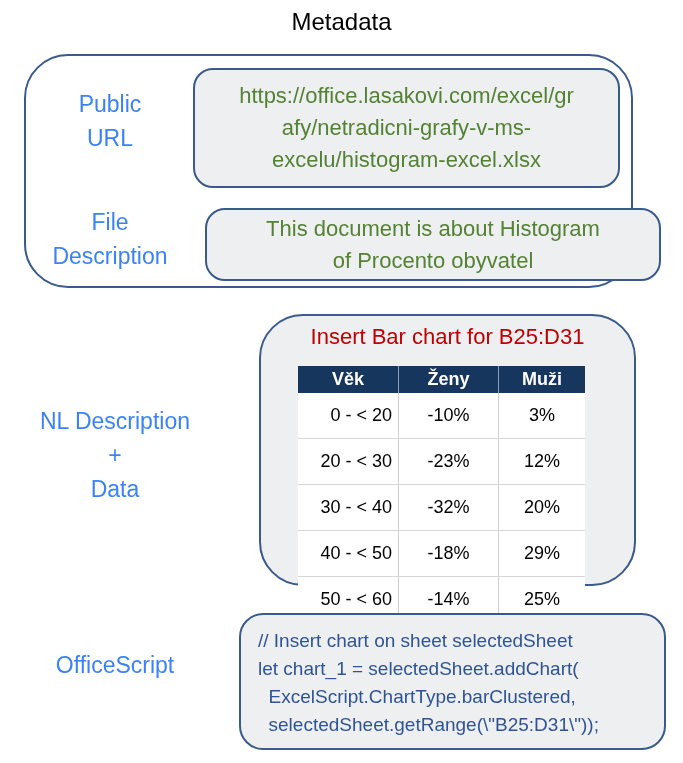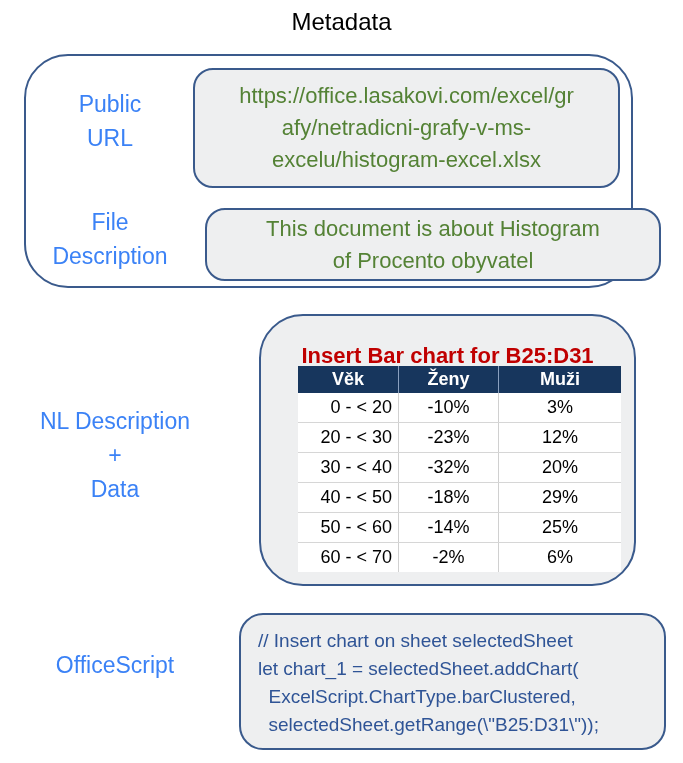--- a/index.html
+++ b/index.html
@@ -61,54 +61,53 @@
     }
     .nl-box {
       left: 259px; top: 314px;
       width: 377px; height: 272px;
       border: 2px solid #3a5a8c;
       border-radius: 44px;
       background: #eeeff0;
       box-sizing: border-box;
     }
     .nl-title {
-      left: 259px; width: 377px; top: 343px;
+      left: 259px; width: 377px; top: 324px;
       text-align: center;
       color: #c00000;
       font-size: 22px;
-      font-weight: bold;
     }
     table.data-table {
       position: absolute;
       left: 298px; top: 366px;
       border-collapse: collapse;
       background: #ffffff;
       font-size: 18px;
     }
     table.data-table th {
       background: #17365d;
       color: #ffffff;
       font-weight: bold;
       height: 27px;
       padding: 0;
       border-right: 1px solid #8aa0bf;
     }
     table.data-table th:last-child { border-right: none; }
     table.data-table td {
       height: 29px;
-      padding: 0;
+      padding: 8px;
       text-align: center;
       border-right: 1px solid #d0d0d0;
       border-bottom: 1px solid #d6d6d6;
     }
     table.data-table td:last-child { border-right: none; }
     table.data-table tr:last-child td { border-bottom: none; }
     .col-vek { width: 100px; margin-left: 20px; }
     .col-zeny { width: 99px; }
-    .col-muzi { width: 122px; margin-top: 28px; }
+    .col-muzi { width: 86px; margin-top: 28px; }
     td.vek-cell { text-align: right !important; padding-right: 6px !important; }
     .code-box {
       left: 239px; top: 613px;
       width: 427px; height: 137px;
       border: 2px solid #3a5a8c;
       border-radius: 24px;
       background: #eeeff0;
       box-sizing: border-box;
       color: #2f5496;
       font-size: 19px;

